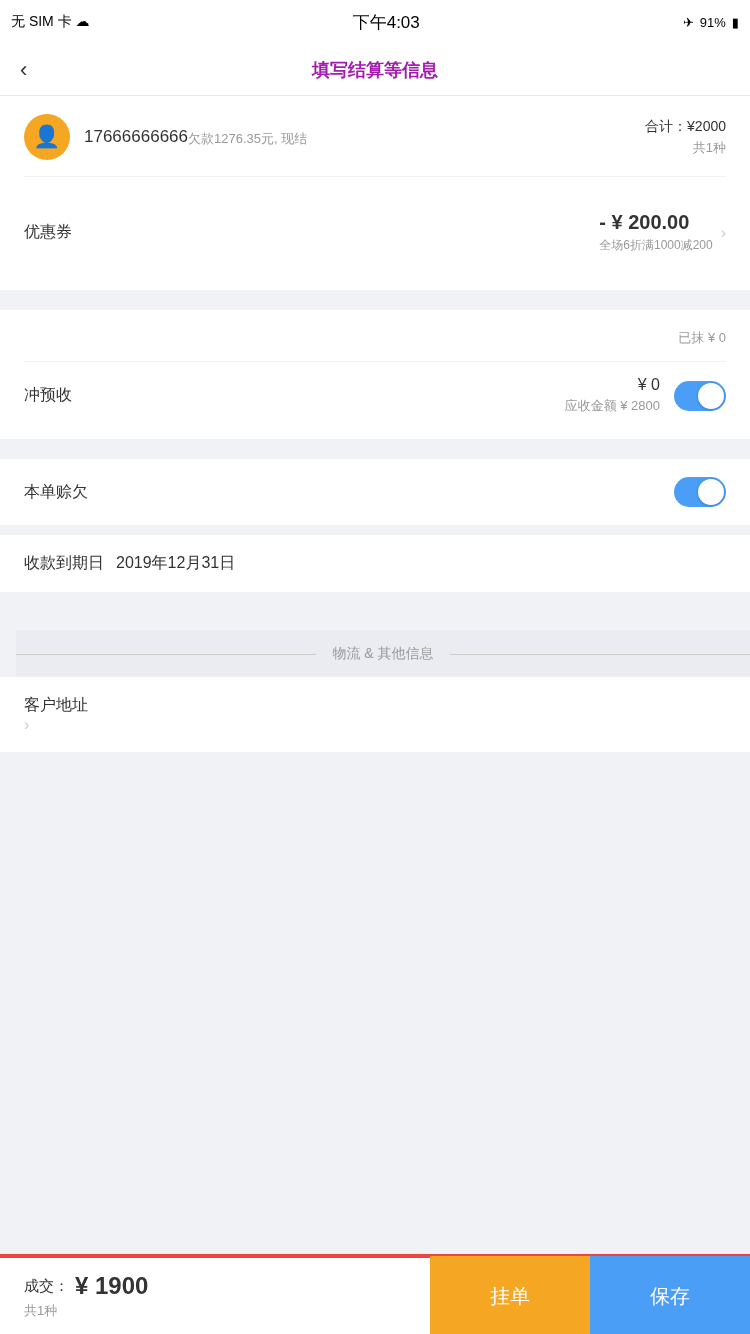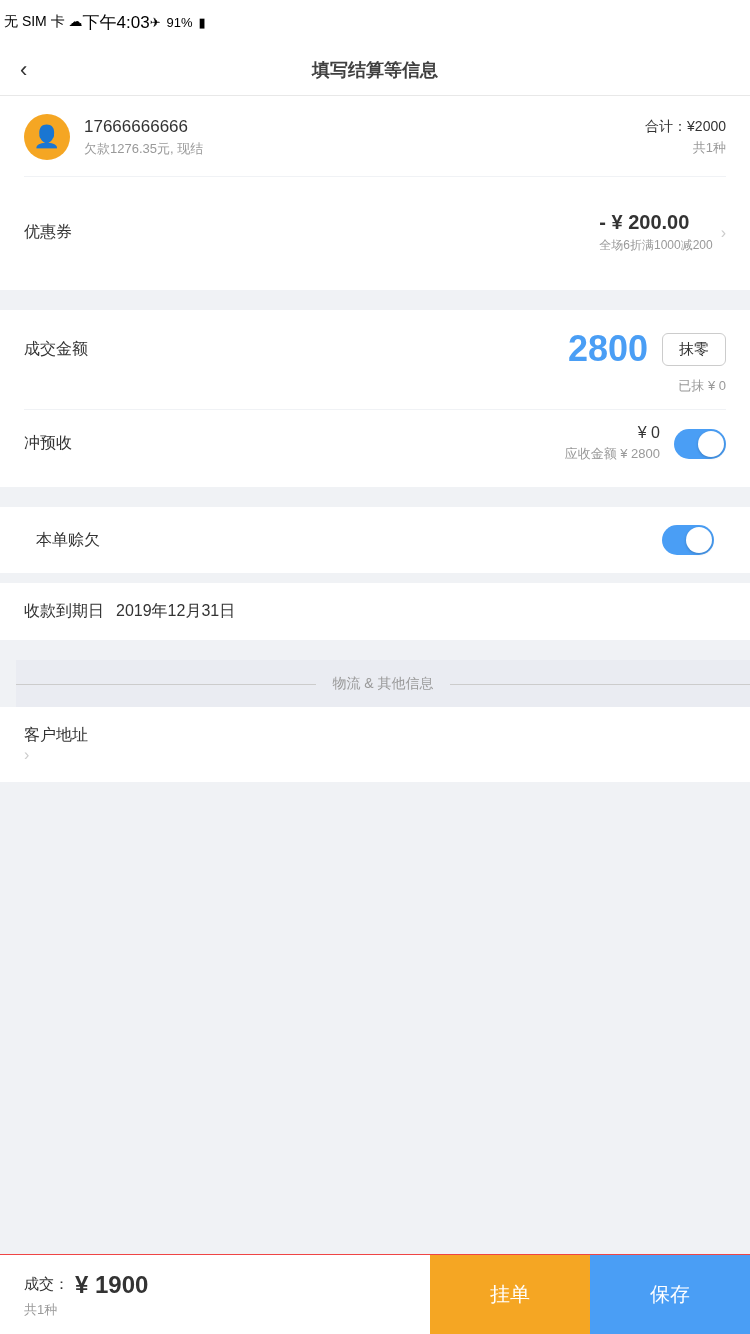--- a/index.html
+++ b/index.html
@@ -13,21 +13,22 @@
       overflow-x: hidden;
     }
 
     
     .status-bar {
       width: 750px;
       height: 44px;
       background: #fff;
       display: flex;
       align-items: center;
-      padding: 0 4px;
+      justify-content: space-between;
+      padding: 0 11px;
       font-size: 14px;
       color: #000;
     }
     .status-left { display: flex; align-items: center; gap: 6px; font-size: 14px; }
     .status-center { font-size: 17px; font-weight: 500; }
     .status-right { display: flex; align-items: center; gap: 6px; font-size: 13px; }
 
     
     .nav-bar {
       width: 750px;
@@ -42,21 +43,21 @@
     .nav-back {
       position: absolute;
       left: 20px;
       font-size: 22px;
       color: #333;
       cursor: pointer;
     }
     .nav-title {
       font-size: 18px;
       font-weight: 600;
-      color: #404040;
+      color: #a21caf;
     }
 
     
     .content {
       width: 750px;
       background: #f0f2f5;
       padding-bottom: 100px;
     }
 
     
@@ -77,21 +78,21 @@
       width: 46px;
       height: 46px;
       border-radius: 50%;
       background: #f5a623;
       display: flex;
       align-items: center;
       justify-content: center;
       color: #fff;
       font-size: 22px;
     }
-    .user-info-text { display: flex; flex-direction: column; }
+    .user-info-text { display: flex; flex-direction: row; }
     .user-phone { font-size: 17px; font-weight: 500; color: #333; }
     .user-debt { font-size: 13px; color: #999; margin-top: 3px; }
     .user-right { text-align: right; }
     .total-label { font-size: 14px; color: #333; }
     .total-count { font-size: 13px; color: #999; margin-top: 3px; }
 
     
     .divider { height: 1px; background: #f0f2f5; margin: 0 0; }
 
     
@@ -168,33 +169,33 @@
       top: 2px;
       right: 2px;
       box-shadow: 0 1px 3px rgba(0,0,0,0.2);
       transition: right 0.2s;
     }
 
     
     .debt-card {
       background: #fff;
       margin-bottom: 10px;
-      padding: 18px 36px;
+      padding: 18px 24px;
     }
     .debt-row {
       display: flex;
       align-items: center;
       justify-content: space-between;
     }
     .debt-label { font-size: 16px; color: #333; }
 
     
     .due-date-card {
       background: #fff;
-      margin-bottom: 10px;
+      margin-bottom: 28px;
       padding: 18px 24px;
     }
     .due-date-row { display: flex; align-items: center; gap: 12px; }
     .due-date-label { font-size: 16px; color: #333; }
     .due-date-value { font-size: 16px; color: #333; }
 
     
     .logistics-header {
       background: #eaecf2;
       padding: 14px 0;
@@ -239,21 +240,21 @@
     
     .bottom-bar {
       position: fixed;
       bottom: 0;
       left: 0;
       width: 750px;
       height: 80px;
       background: #fff;
       display: flex;
       align-items: center;
-      border-top: 1px solid #ef4444;
+      border-top: 4px solid #ef4444;
     }
     .bottom-total {
       flex: 1;
       padding: 0 24px;
     }
     .bottom-total-row { display: flex; align-items: center; gap: 6px; }
     .bottom-total-label { font-size: 15px; color: #333; }
     .bottom-total-value { font-size: 24px; font-weight: 600; color: #333; }
     .bottom-total-count { font-size: 13px; color: #999; margin-top: 2px; }
     .btn-hold {
@@ -336,27 +337,20 @@
           <div class="coupon-sub">全场6折满1000减200</div>
         </div>
         <span class="chevron-icon">›</span>
       </div>
     </div>
   </div>
 
   <div class="section-gap"></div>
 
   <div class="amount-card">
-    <div class="amount-row">
-      <span class="amount-label">成交金额</span>
-      <div class="amount-right">
-        <span class="amount-value">2800</span>
-        <button class="round-btn">抹零</button>
-      </div>
-    </div>
     <div style="text-align:right; margin-bottom: 14px;">
       <span class="amount-sub">已抹  ¥ 0</span>
     </div>
 
     <div class="divider"></div>
 
     <div class="prepay-row">
       <span class="prepay-label">冲预收</span>
       <div class="prepay-right">
         <div class="prepay-value">

